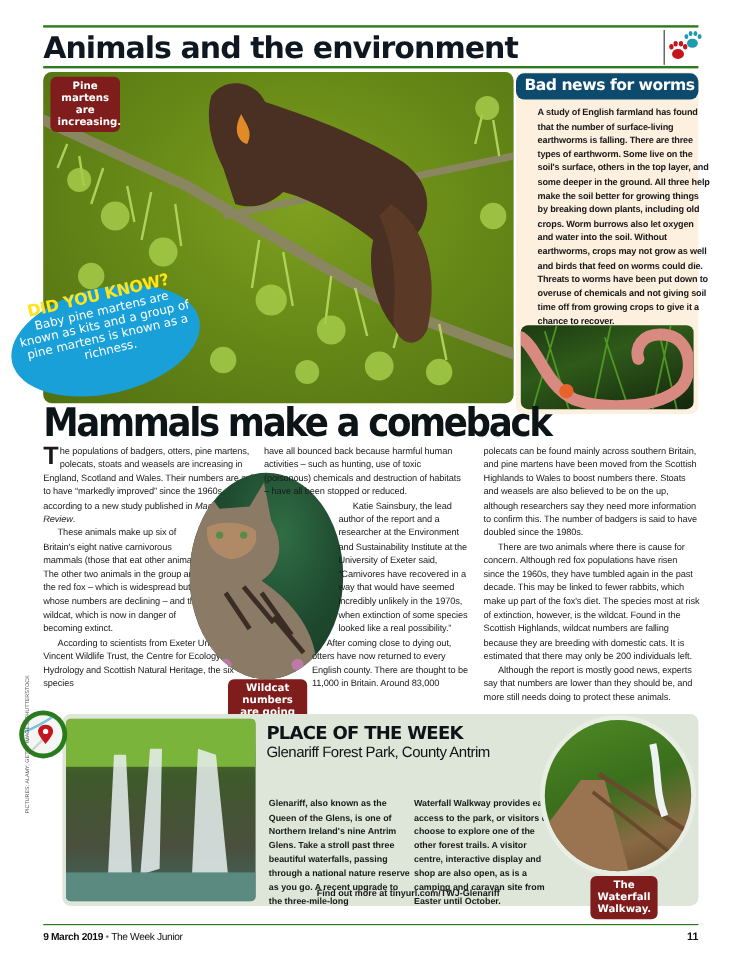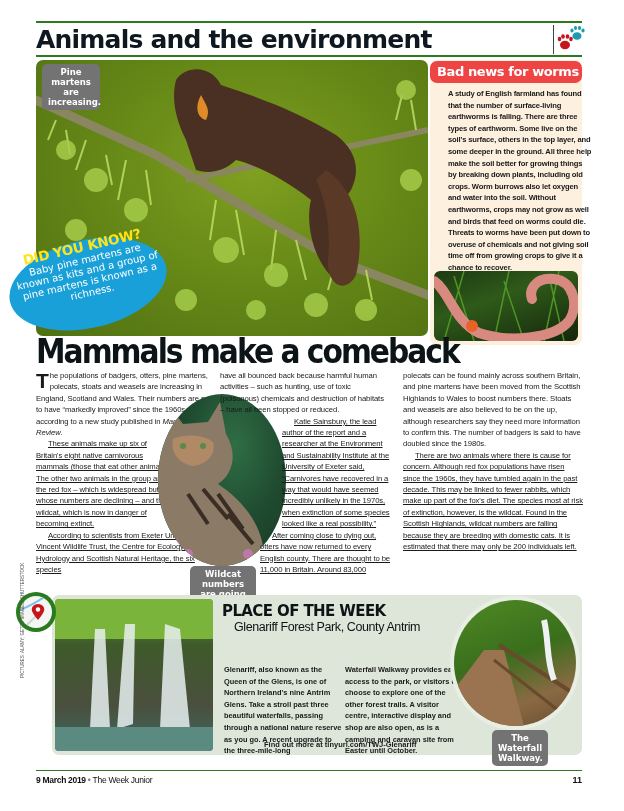--- a/index.html
+++ b/index.html
@@ -10,65 +10,65 @@
 
   .section-title { position: absolute; left: 36px; top: 25px; width: 510px; text-align: left;
     font-family: "DejaVu Sans", sans-serif; font-weight: bold; font-size: 25px; letter-spacing: -0.8px; color: #0f1820; }
   .title-divider { position: absolute; left: 553px; top: 25px; width: 1px; height: 29px; background: #444; }
   .paw-icons { position: absolute; left: 556px; top: 25px; width: 30px; height: 28px; }
 
   
   .marten-photo { position: absolute; left: 36px; top: 60px; width: 392px; height: 276px; border-radius: 7px; overflow: hidden;
     background: radial-gradient(ellipse at 55% 40%, #7fa020 0%, #6a8c18 40%, #4f7012 100%); }
   .marten-photo svg { position: absolute; left: 0; top: 0; }
-  .caption-pill { position: absolute; background: #737373; color: #fff; font-weight: bold; font-size: 8.5px; line-height: 10px;
+  .caption-pill { position: absolute; background: #7f1d1d; color: #fff; font-weight: bold; font-size: 8.5px; line-height: 10px;
     text-align: center; padding: 3px 6px; border-radius: 5px; font-family: "DejaVu Sans", sans-serif; }
   .caption-marten { left: 42px; top: 64px; width: 58px; }
 
   .dyk-bubble { position: absolute; left: 8px; top: 240px; width: 160px; height: 88px; background: #1aa0d8; border-radius: 50%;
     transform: rotate(-13deg); }
   .dyk-text { position: absolute; left: 12px; top: 240px; width: 150px; text-align: center; transform: rotate(-13deg); }
   .dyk-title { font-family: "DejaVu Sans", sans-serif; font-weight: bold; font-size: 13.5px; line-height: 12px; color: #ffe41a; letter-spacing: -0.3px; }
   .dyk-body { margin-top: 2px; font-size: 10px; line-height: 11px; color: #fff; font-family: "DejaVu Sans", sans-serif; }
 
   
   .worms-box { position: absolute; left: 430px; top: 60px; width: 152px; height: 285px; background: #fdf0de; border-radius: 7px; }
-  .worms-header { position: absolute; left: 430px; top: 61px; width: 152px; height: 22px; background: #ef4444; border-radius: 7px;
+  .worms-header { position: absolute; left: 430px; top: 61px; width: 152px; height: 22px; background: #0c4a6e; border-radius: 7px;
     color: #fff; font-weight: bold; font-size: 13px; line-height: 22px; padding-left: 7px; letter-spacing: -0.4px; font-family: "DejaVu Sans", sans-serif; }
   .worms-body { position: absolute; left: 448px; top: 88px; width: 144px; font-size: 7.6px; line-height: 11.6px; color: #1a1a1a;
     font-family: "Liberation Sans", sans-serif; font-weight: bold; letter-spacing: -0.15px; }
   .worm-photo { position: absolute; left: 434px; top: 271px; width: 144px; height: 70px; border-radius: 6px; overflow: hidden;
     background: linear-gradient(160deg, #1d3a12 0%, #2f5a1a 40%, #14260c 100%); }
 
   
   .headline { position: absolute; left: 36px; top: 332px; font-family: "DejaVu Sans", sans-serif; font-weight: bold; font-size: 33px;
     letter-spacing: -2.2px; color: #0c1418; transform: scaleX(0.9); transform-origin: left top; white-space: nowrap; }
 
   .col { position: absolute; top: 370px; font-size: 7.7px; line-height: 11.4px; font-family: "Liberation Sans", sans-serif; color: #1a1a1a; letter-spacing: -0.1px; }
   .col p { margin: 0; }
-  .col p.indent { text-indent: 12px; text-decoration: underline; }
+  .col p.indent { text-indent: 12px; }
   .col1 { left: 36px; width: 138px; }
   .col1 .wide { width: 180px; }
   .col2 { left: 220px; width: 170px; }
   .col3 { left: 403px; width: 180px; }
   .dropcap { float: left; font-size: 21px; line-height: 19px; font-weight: bold; margin-right: 1px; margin-top: 1px; }
 
   .cat-photo { position: absolute; left: 158px; top: 394px; width: 128px; height: 172px; border-radius: 50%; overflow: hidden;
     background: radial-gradient(ellipse at 60% 30%, #2f6e45 0%, #1f4b30 45%, #16331f 100%); }
   .caption-cat { left: 190px; top: 566px; width: 66px; }
 
   
   .potw-box { position: absolute; left: 52px; top: 595px; width: 530px; height: 160px; background: #dde6d8; border-radius: 7px; }
   .potw-photo { position: absolute; left: 55px; top: 599px; width: 158px; height: 152px; border-radius: 4px; overflow: hidden;
     background: linear-gradient(180deg, #6fa030 0%, #3e5a2a 30%, #4a4f3d 70%, #3e6a62 100%); }
   .map-badge { position: absolute; left: 16px; top: 592px; width: 40px; height: 40px; border-radius: 50%; background: #2a7a1e; }
   .map-badge-inner { position: absolute; left: 20px; top: 596px; width: 32px; height: 32px; border-radius: 50%; background: #f4f6f4; overflow: hidden; }
   .potw-label { position: absolute; left: 222px; top: 602px; font-family: "DejaVu Sans", sans-serif; font-weight: bold; font-size: 15px;
     letter-spacing: -0.6px; color: #0c1418; }
-  .potw-sub { position: absolute; left: 222px; top: 620px; font-size: 12.5px; color: #0c1418; letter-spacing: -0.4px; font-family: "Liberation Sans", sans-serif; margin-left: 12px; }
+  .potw-sub { position: absolute; left: 222px; top: 620px; font-size: 12.5px; color: #0c1418; letter-spacing: -0.4px; font-family: "Liberation Sans", sans-serif; }
   .potw-col { position: absolute; top: 664px; font-size: 7.4px; line-height: 11.6px; font-weight: bold; color: #1a1a1a; font-family: "Liberation Sans", sans-serif; }
   .potw-col1 { left: 224px; width: 120px; }
   .potw-col2 { left: 345px; width: 120px; }
   .potw-link { position: absolute; left: 224px; top: 740px; font-size: 7.5px; font-weight: bold; color: #1a1a1a; font-family: "Liberation Sans", sans-serif; padding-left: 40px; }
   .walkway-ring { position: absolute; left: 450px; top: 596px; width: 130px; height: 134px; border-radius: 50%; background: #e8eee4; }
   .walkway-photo { position: absolute; left: 454px; top: 600px; width: 122px; height: 126px; border-radius: 50%; overflow: hidden;
     background: linear-gradient(160deg, #4f8a24 0%, #3a6e1c 45%, #8a6a44 75%, #6a4c30 100%); }
   .caption-walk { left: 492px; top: 730px; width: 56px; }
 
   .credit { position: absolute; left: 20px; top: 678px; font-size: 4.5px; line-height: 5px; color: #555; transform: rotate(-90deg);
@@ -178,20 +178,21 @@
 
 <div class="col col2">
   <p>have all bounced back because harmful human activities – such as hunting, use of toxic (poisonous) chemicals and destruction of habitats – have all been stopped or reduced.</p>
   <p class="indent" style="padding-left:62px;">Katie Sainsbury, the lead author of the report and a researcher at the Environment and Sustainability Institute at the University of Exeter said, “Carnivores have recovered in a way that would have seemed incredibly unlikely in the 1970s, when extinction of some species looked like a real possibility.”</p>
   <p class="indent" style="padding-left:40px;">After coming close to dying out, otters have now returned to every English county. There are thought to be 11,000 in Britain. Around 83,000</p>
 </div>
 
 <div class="col col3">
   <p>polecats can be found mainly across southern Britain, and pine martens have been moved from the Scottish Highlands to Wales to boost numbers there. Stoats and weasels are also believed to be on the up, although researchers say they need more information to confirm this. The number of badgers is said to have doubled since the 1980s.</p>
   <p class="indent">There are two animals where there is cause for concern. Although red fox populations have risen since the 1960s, they have tumbled again in the past decade. This may be linked to fewer rabbits, which make up part of the fox's diet. The species most at risk of extinction, however, is the wildcat. Found in the Scottish Highlands, wildcat numbers are falling because they are breeding with domestic cats. It is estimated that there may only be 200 individuals left.</p>
+  <p class="indent">Although the report is mostly good news, experts say that numbers are lower than they should be, and more still needs doing to protect these animals.</p>
 </div>
 
 <div class="potw-box"></div>
 <div class="potw-photo">
   <svg width="158" height="152" viewBox="0 0 158 152">
     <rect x="0" y="0" width="158" height="40" fill="#7ab43a"></rect>
     <path d="M40 30 L50 30 L55 130 L35 130 Z" fill="#e8f0f0" opacity="0.85"></path>
     <path d="M70 25 L80 25 L78 125 L62 130 Z" fill="#e8f0f0" opacity="0.85"></path>
     <path d="M110 25 L125 30 L135 130 L105 130 Z" fill="#e8f0f0" opacity="0.85"></path>
     <rect x="0" y="128" width="158" height="24" fill="#5a8a80"></rect>

